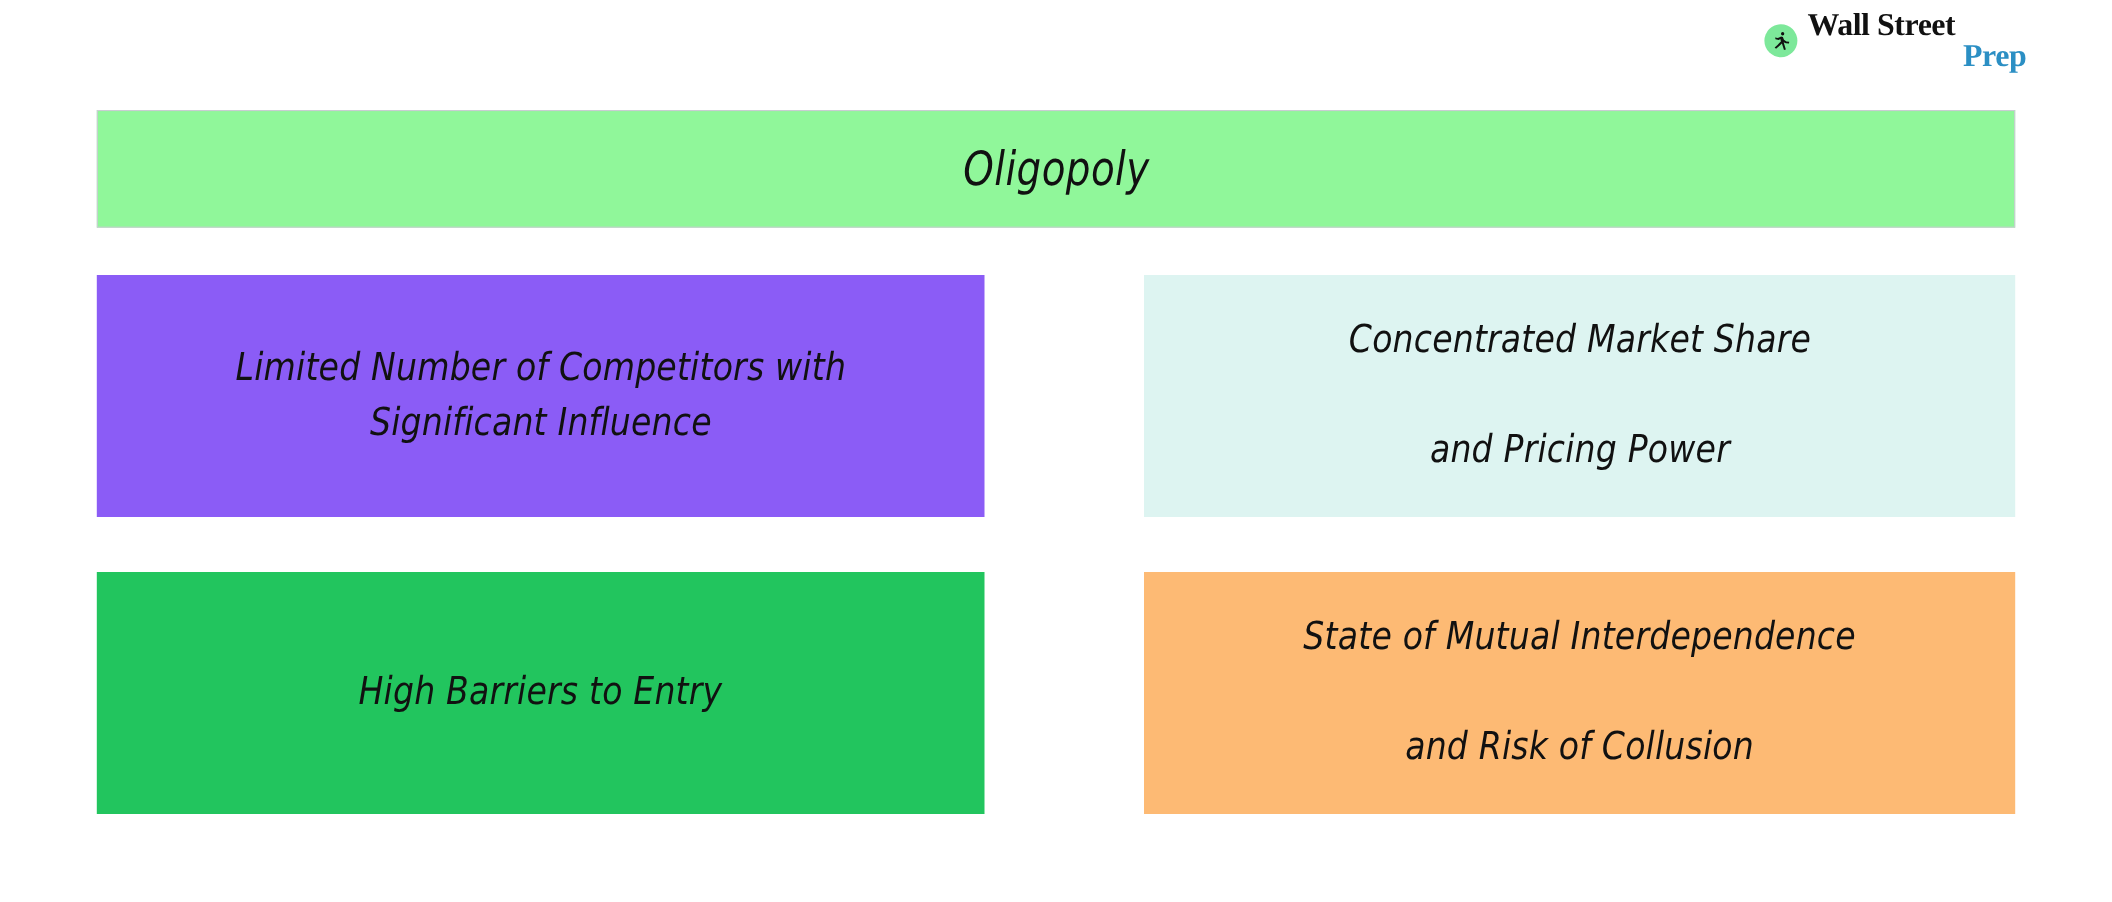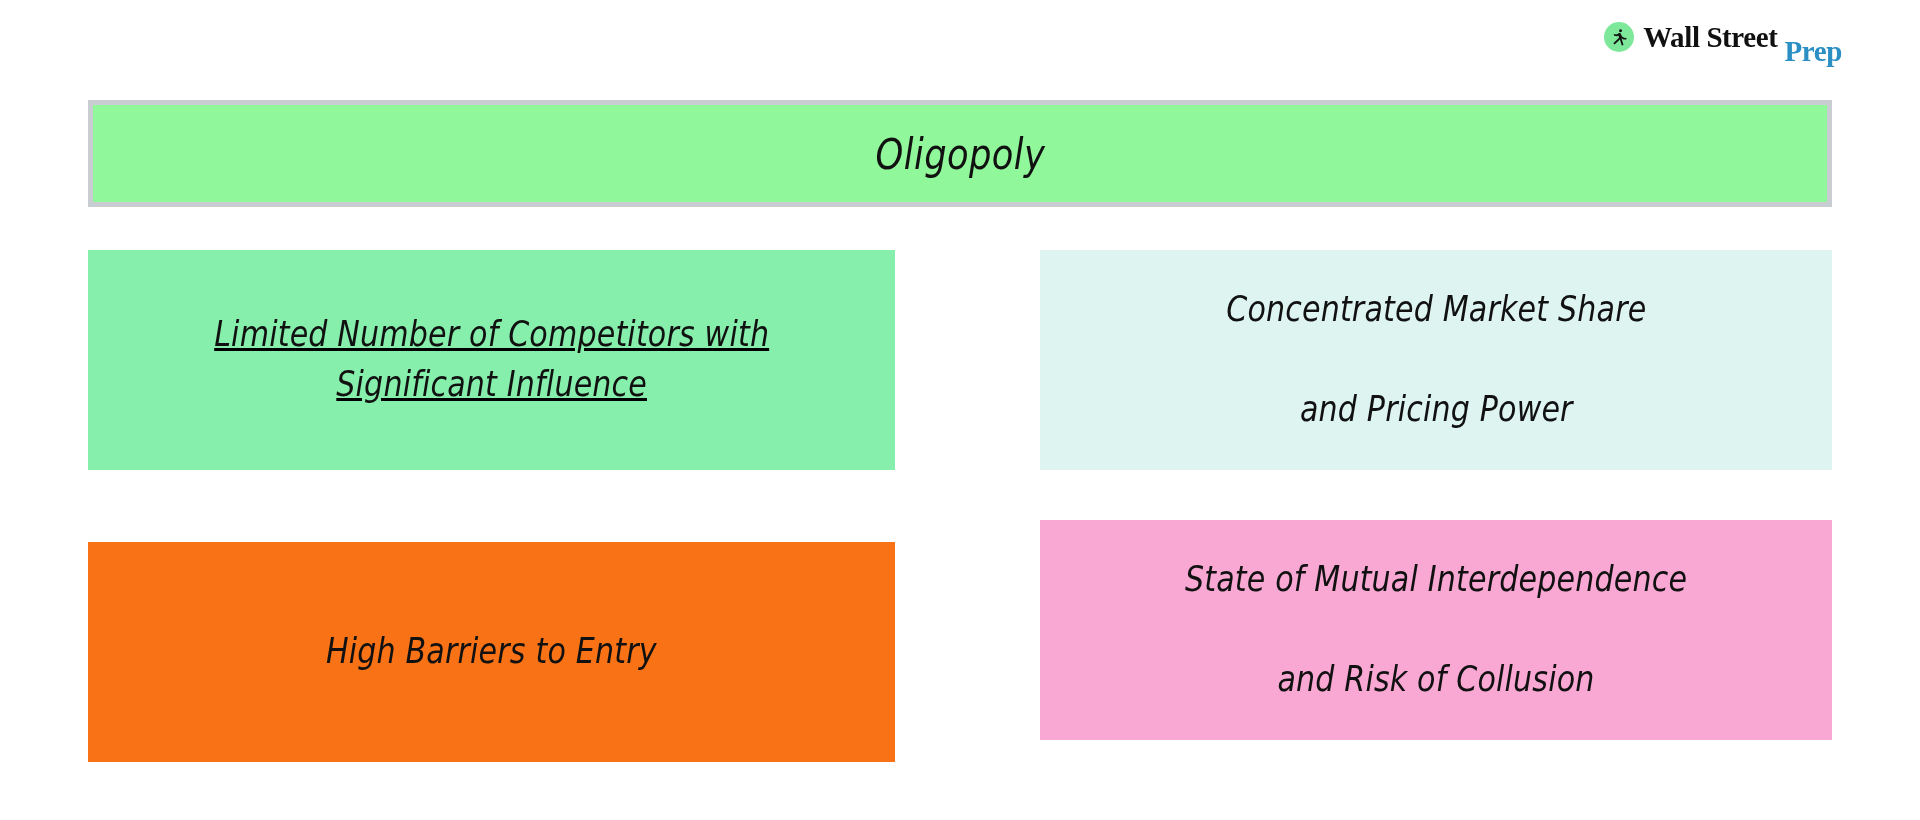--- a/index.html
+++ b/index.html
@@ -31,21 +31,21 @@
     border-radius: 50%;
     background: #7de89a;
     display: flex;
     align-items: center;
     justify-content: center;
     flex: 0 0 auto;
   }
   .brand-mark svg { display: block; }
   .brand-words {
     display: flex;
-    align-items: center;
+    align-items: flex-start;
     gap: 7px;
     white-space: nowrap;
   }
   .brand-primary {
     font-family: "Liberation Serif", "DejaVu Serif", serif;
     font-size: 29px;
     font-weight: 700;
     color: #111111;
     letter-spacing: -0.4px;
   }
@@ -60,21 +60,21 @@
 
   
   .title-banner {
     position: absolute;
     left: 88px;
     top: 100px;
     width: 1744px;
     height: 107px;
     box-sizing: border-box;
     background: #90f79a;
-    border: 5px solid #6d28d9;
+    border: 1px solid #6d28d9;
     display: flex;
     align-items: center;
     justify-content: center;
   }
   .title-text {
     font-family: "DejaVu Sans", sans-serif;
     font-style: italic;
     font-size: 43px;
     font-weight: 400;
     color: #111111;
@@ -121,32 +121,32 @@
   <span class="brand-words">
     <span class="brand-primary">Wall Street</span>
     <span class="brand-accent" style="color: rgb(43, 143, 196);">Prep</span>
   </span>
 </div>
 
 <div class="title-banner" style="background: rgb(144, 247, 154); border-color: rgb(201, 205, 210);">
   <span class="title-text">Oligopoly</span>
 </div>
 
-<div class="card card-tl" style="background: #86efac; text-decoration: underline;">
+<div class="card card-tl" style="background: #8b5cf6;">
   <span class="card-text">Limited Number of Competitors with
 Significant Influence</span>
 </div>
 
 <div class="card card-tr" style="background: rgb(221, 244, 241);">
   <span class="card-text">Concentrated Market Share
 
 and Pricing Power</span>
 </div>
 
-<div class="card card-bl" style="background: #f97316; margin-top: 22px;">
+<div class="card card-bl" style="background: #22c55e;">
   <span class="card-text">High Barriers to Entry</span>
 </div>
 
-<div class="card card-br" style="background: #f9a8d4;">
+<div class="card card-br" style="background: #fdba74;">
   <span class="card-text">State of Mutual Interdependence
 
 and Risk of Collusion</span>
 </div>
 
 </body></html>

